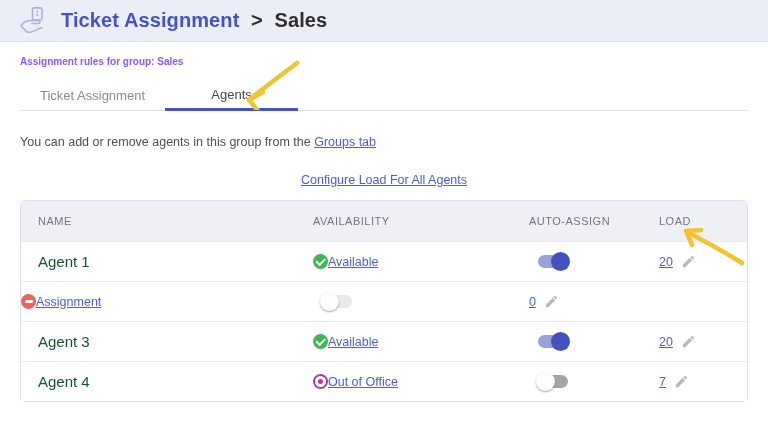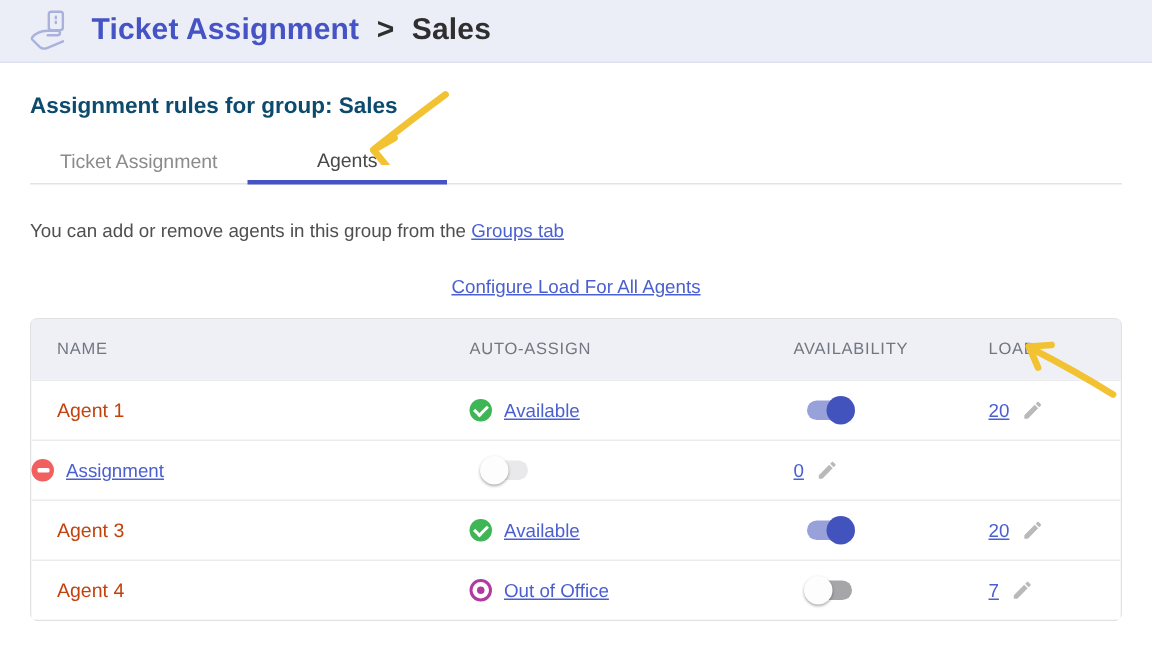--- a/index.html
+++ b/index.html
@@ -16,44 +16,44 @@
 
   
   .topbar{height:42px;background:var(--topbar-bg);border-bottom:1px solid #DDE1F0;
           display:flex;align-items:center;padding-left:18px}
   .topbar .appicon{width:30px;height:30px;margin-right:13px;flex:0 0 auto}
   .crumb{font-size:20px;font-weight:700;color:#2F2F2F;letter-spacing:.1px}
   .crumb .root{color:var(--accent);cursor:pointer}
   .crumb .sep{margin:0 6px;color:#2F2F2F}
 
   .content{padding:0 20px;position:relative}
-  .page-heading{margin-top:20px;font-size:15px;font-weight:700;color:#0c4a6e}
+  .page-heading{margin-top:14px;font-size:10px;font-weight:700;color:#8b5cf6}
 
   
   .tabs{margin-top:13px;border-bottom:1px solid #E3E3E5;display:flex;height:31px}
   .tab{font-size:13px;color:#8B8B8B;display:flex;align-items:center;justify-content:center;cursor:pointer}
   .tab.t1{padding:0 20px}
   .tab.t2{width:133px}
   .tab.active{color:#484848;font-weight:400;border-bottom:3px solid var(--accent);margin-bottom:-1px}
 
   .info-line{margin-top:24px;font-size:12.5px;color:#4F4F4F}
   .link{color:var(--link);text-decoration:underline;cursor:pointer;font-size:12.5px}
 
   .configure-row{margin-top:21px;text-align:center}
 
   
   .table{margin-top:12px;border:1px solid #E1E1E5;border-radius:5px;background:#fff}
   .thead,.trow{display:grid;grid-template-columns:292px 216px 130px auto;align-items:center;height:40px}
   .thead{background:var(--table-header-bg);font-size:11px;color:#72767F;letter-spacing:.5px}
   .trow{border-top:1px solid #EBEBEE;background:#fff}
   .cell{display:flex;align-items:center}
-  .name-cell{padding-left:17px;font-size:13px;color:#c2410c}
+  .name-cell{padding-left:17px;font-size:15px;color:#14532d}
   .hcell{padding-left:0}
   .hcell.first{padding-left:17px}
-  .avail-cell{gap:8px}
+  .avail-cell{}
   .toggle-cell{padding-left:9px}
   .load-cell{gap:8px}
 
   
   .status-icon{width:15px;height:15px;border-radius:50%;display:inline-flex;align-items:center;justify-content:center;flex:0 0 auto}
   .st-available{background:var(--green)}
   .st-available::after{content:"";width:7px;height:3.5px;border-left:2px solid #fff;border-bottom:2px solid #fff;
       transform:rotate(-45deg);margin-top:-2px}
   .st-unavailable{background:var(--red)}
   .st-unavailable::after{content:"";width:8px;height:2.5px;background:#fff;border-radius:1px}
@@ -111,22 +111,22 @@
       <span>You can add or remove agents in this group from the </span><a class="link">Groups tab</a>
     </div>
 
     <div class="configure-row">
       <a class="link">Configure Load For All Agents</a>
     </div>
 
     <div class="table">
       <div class="thead">
         <div class="cell hcell first">NAME</div>
+        <div class="cell hcell">AVAILABILITY</div>
         <div class="cell hcell">AUTO-ASSIGN</div>
-        <div class="cell hcell">AVAILABILITY</div>
         <div class="cell hcell">LOAD</div>
       </div>
       <div id="tbody">
   <div class="trow">
     <div class="cell name-cell">Agent 1</div>
     <div class="cell avail-cell">
       <span class="status-icon st-available"></span>
       <a class="link">Available</a>
     </div>
     <div class="cell toggle-cell">

